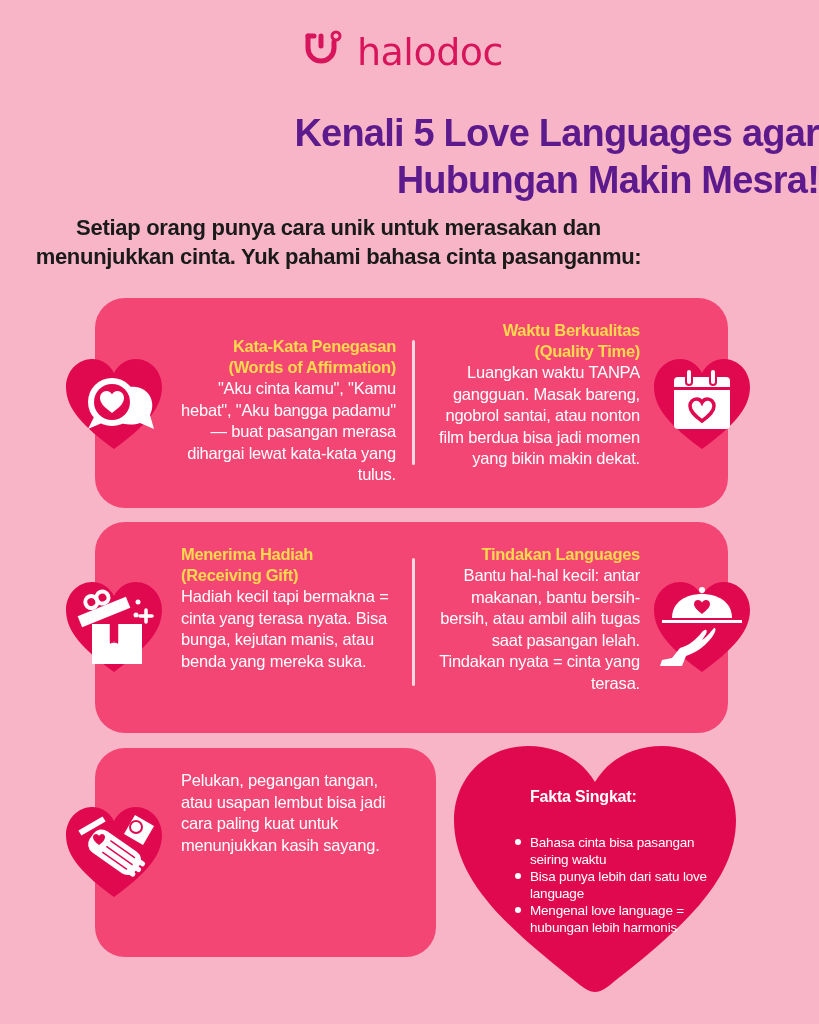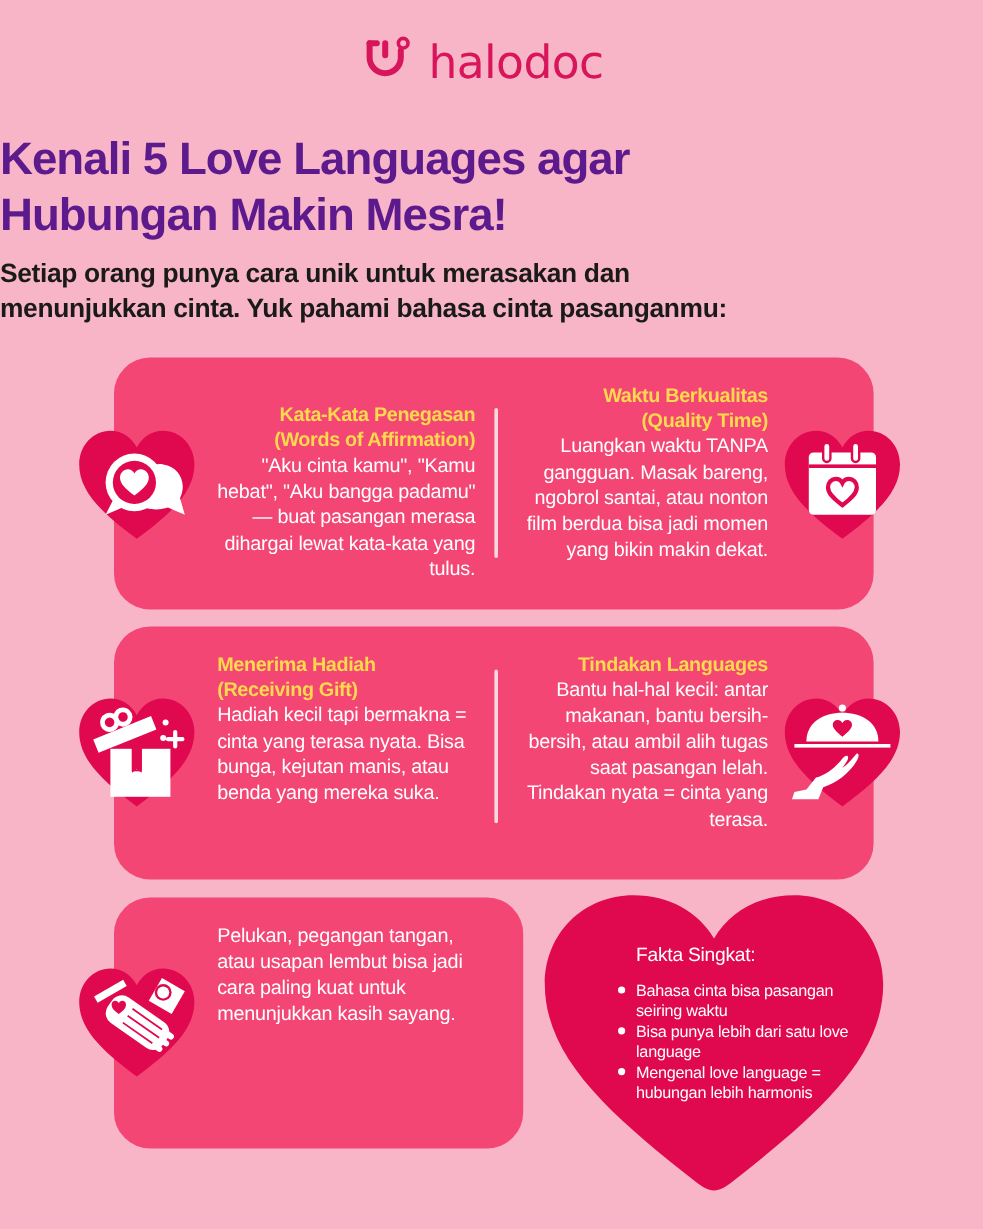--- a/index.html
+++ b/index.html
@@ -11,26 +11,26 @@
   }
   .logo {
     position: absolute; left: 303px; top: 28px; height: 48px;
     display: flex; align-items: center; gap: 10px;
   }
   .logo-text {
     font-family: "DejaVu Sans", sans-serif;
     font-size: 38px; color: #d8145a; letter-spacing: -0.5px;
   }
   .title {
-    position: absolute; left: 0; top: 110px; width: 819px; text-align: left;
+    position: absolute; left: 0; top: 110px; width: 819px; text-align: right;
     color: #5c1a8c; font-weight: 900; font-size: 38px; line-height: 47px;
     letter-spacing: -0.8px;
   }
   .subtitle {
-    position: absolute; left: 0; top: 213px; width: 677px; text-align: left;
+    position: absolute; left: 0; top: 213px; width: 677px; text-align: center;
     color: #1a1a1a; font-weight: bold; font-size: 22px; line-height: 29px;
     letter-spacing: -0.3px;
   }
   .card {
     position: absolute; background: #f34674; border-radius: 30px;
   }
   .card.wide { left: 95px; width: 633px; }
   .divider {
     position: absolute; width: 3px; background: #fbd7e0; border-radius: 2px;
   }
@@ -43,21 +43,21 @@
   .item.right { text-align: right; }
   .icon-heart {
     position: absolute; width: 100px; height: 96px;
   }
   .fakta {
     position: absolute; left: 450px; top: 742px; width: 290px; height: 258px;
   }
   .fakta-content {
     position: absolute; left: 513px; top: 788px; width: 200px; color: #fff;
   }
-  .fakta-content h4 { font-size: 16px; font-weight: 400; margin-left: 17px; margin-bottom: 11px; letter-spacing: -0.2px; }
+  .fakta-content h4 { font-size: 16px; font-weight: 700; margin-left: 17px; margin-bottom: 28px; letter-spacing: -0.2px; }
   .fakta-content ul { list-style: none; }
   .fakta-content li {
     position: relative; padding-left: 17px; font-size: 13.5px; line-height: 17px;
     letter-spacing: -0.2px;
   }
   .fakta-content li::before {
     content: ""; position: absolute; left: 2px; top: 5px; width: 6px; height: 6px;
     border-radius: 50%; background: #fff;
   }
 </style>

